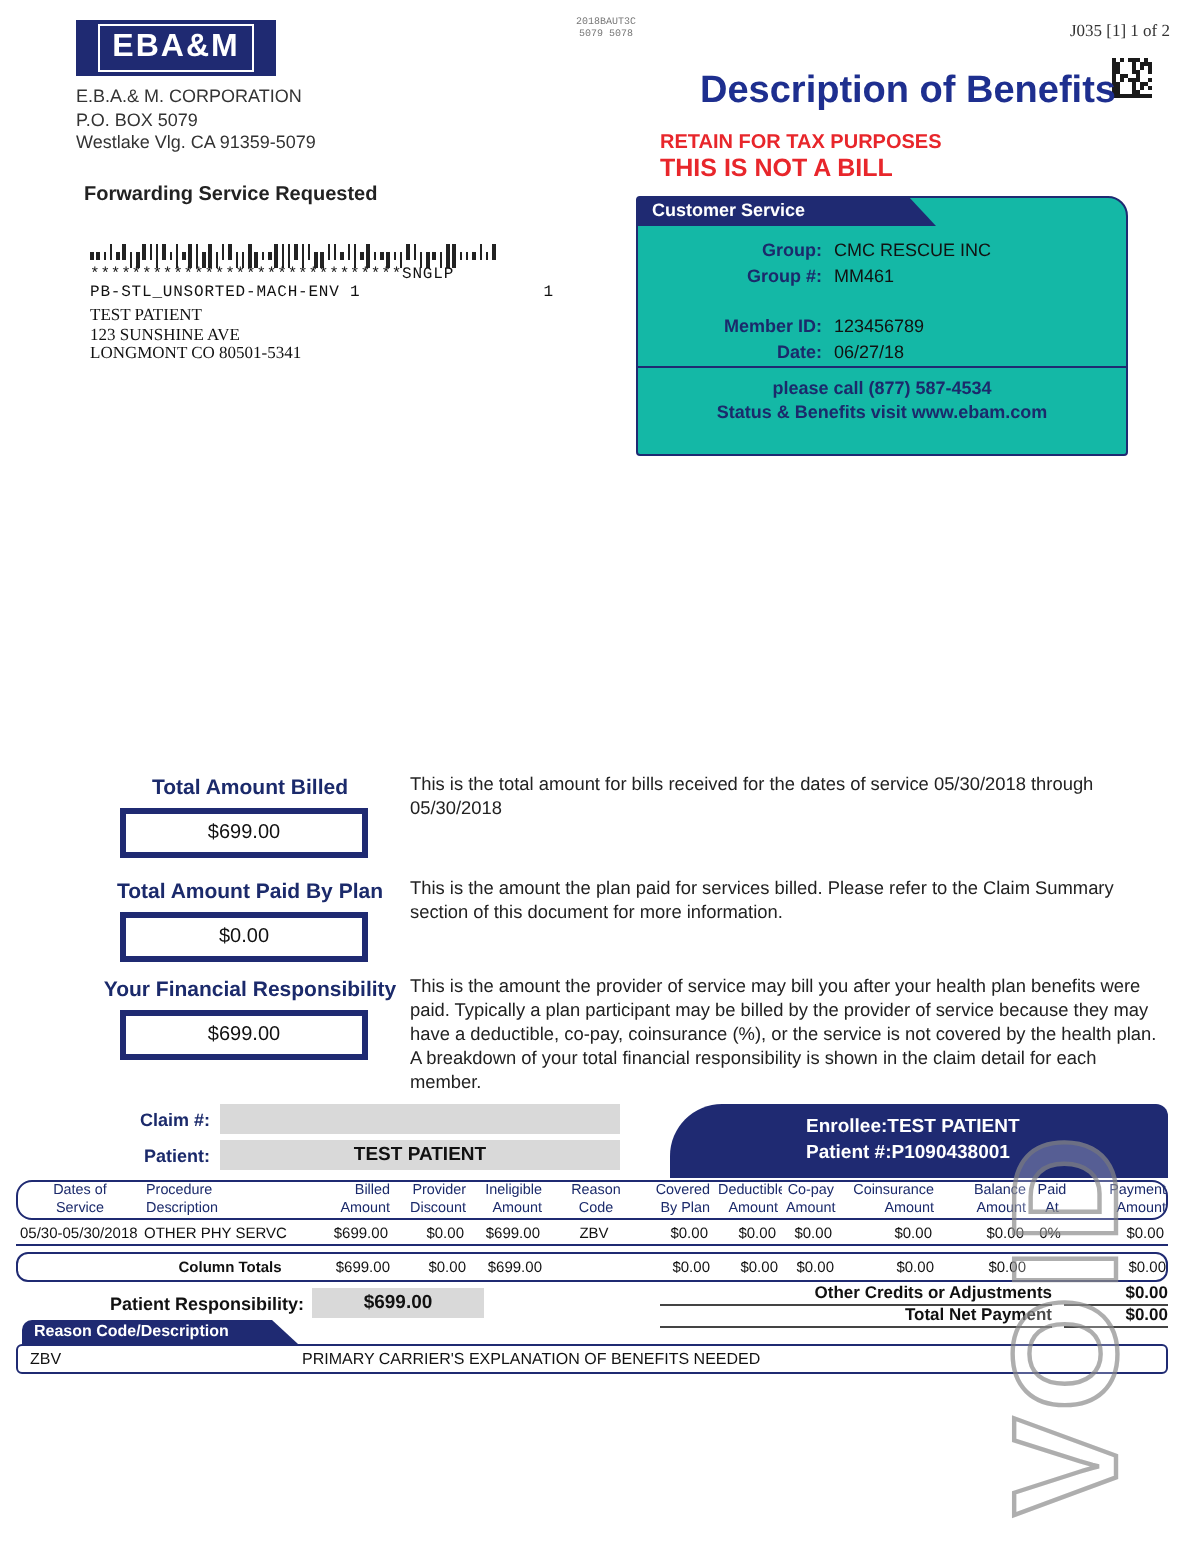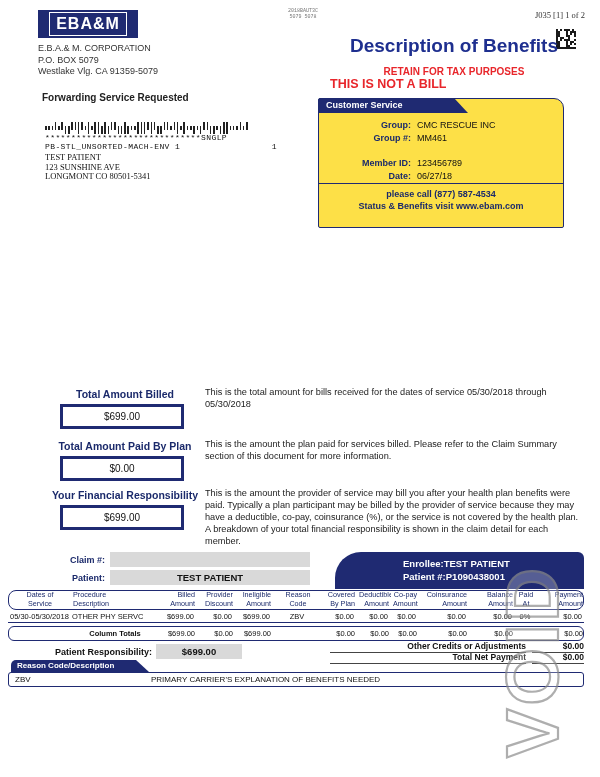--- a/index.html
+++ b/index.html
@@ -17,28 +17,28 @@
   
   .printcode{position:absolute;left:288px;top:8px;font-size:5px;line-height:6px;color:#777;
         font-family:"Liberation Mono",monospace;text-align:center;}
   .pageind{position:absolute;right:15px;top:10px;font-size:8.5px;color:#333;
         font-family:"Liberation Serif",serif;}
   .dmx{position:absolute;left:556px;top:29px;width:20px;height:20px;}
   .dmx i{position:absolute;width:2px;height:2px;background:#1a1a1a;}
 
   .eobtitle{position:absolute;left:330px;top:35px;width:248px;text-align:center;
         font-size:19px;font-weight:bold;color:#1e2f8f;}
-  .retain{position:absolute;left:330px;top:66px;width:248px;text-align:center;
+  .retain{position:absolute;left:330px;top:66px;width:248px;
         font-size:10px;font-weight:bold;color:#e8262b;}
   .notabill{position:absolute;left:330px;top:77px;width:248px;text-align:left;
         font-size:12.5px;font-weight:bold;color:#e8262b;}
 
   
   .csbox{position:absolute;left:318px;top:98px;width:246px;height:130px;
-        border:1.5px solid #1f2a72;border-radius:2px 10px 2px 2px;background:#fde047;box-sizing:border-box;}
+        border:1.5px solid #1f2a72;border-radius:2px 10px 2px 2px;background:#14b8a6;box-sizing:border-box;}
   .cstab{position:absolute;left:-1px;top:-1px;width:150px;height:15px;background:#1f2a72;
         clip-path:polygon(0 0,calc(100% - 14px) 0,100% 100%,0 100%);
         border-top-left-radius:3px;}
   .cstab span{display:block;color:#fff;font-weight:bold;font-size:9px;line-height:15px;padding-left:8px;}
   .csrows{position:absolute;left:0;top:20px;width:100%;}
   .csrow{display:flex;font-size:9px;line-height:13px;}
   .csrow .lbl{width:92px;text-align:right;font-weight:bold;color:#1b2a6b;}
   .csrow .val{margin-left:6px;color:#111;}
   .csgap{height:12px;}
   .csdivider{position:absolute;left:0;top:84px;width:100%;border-top:1.5px solid #1f2a72;}

